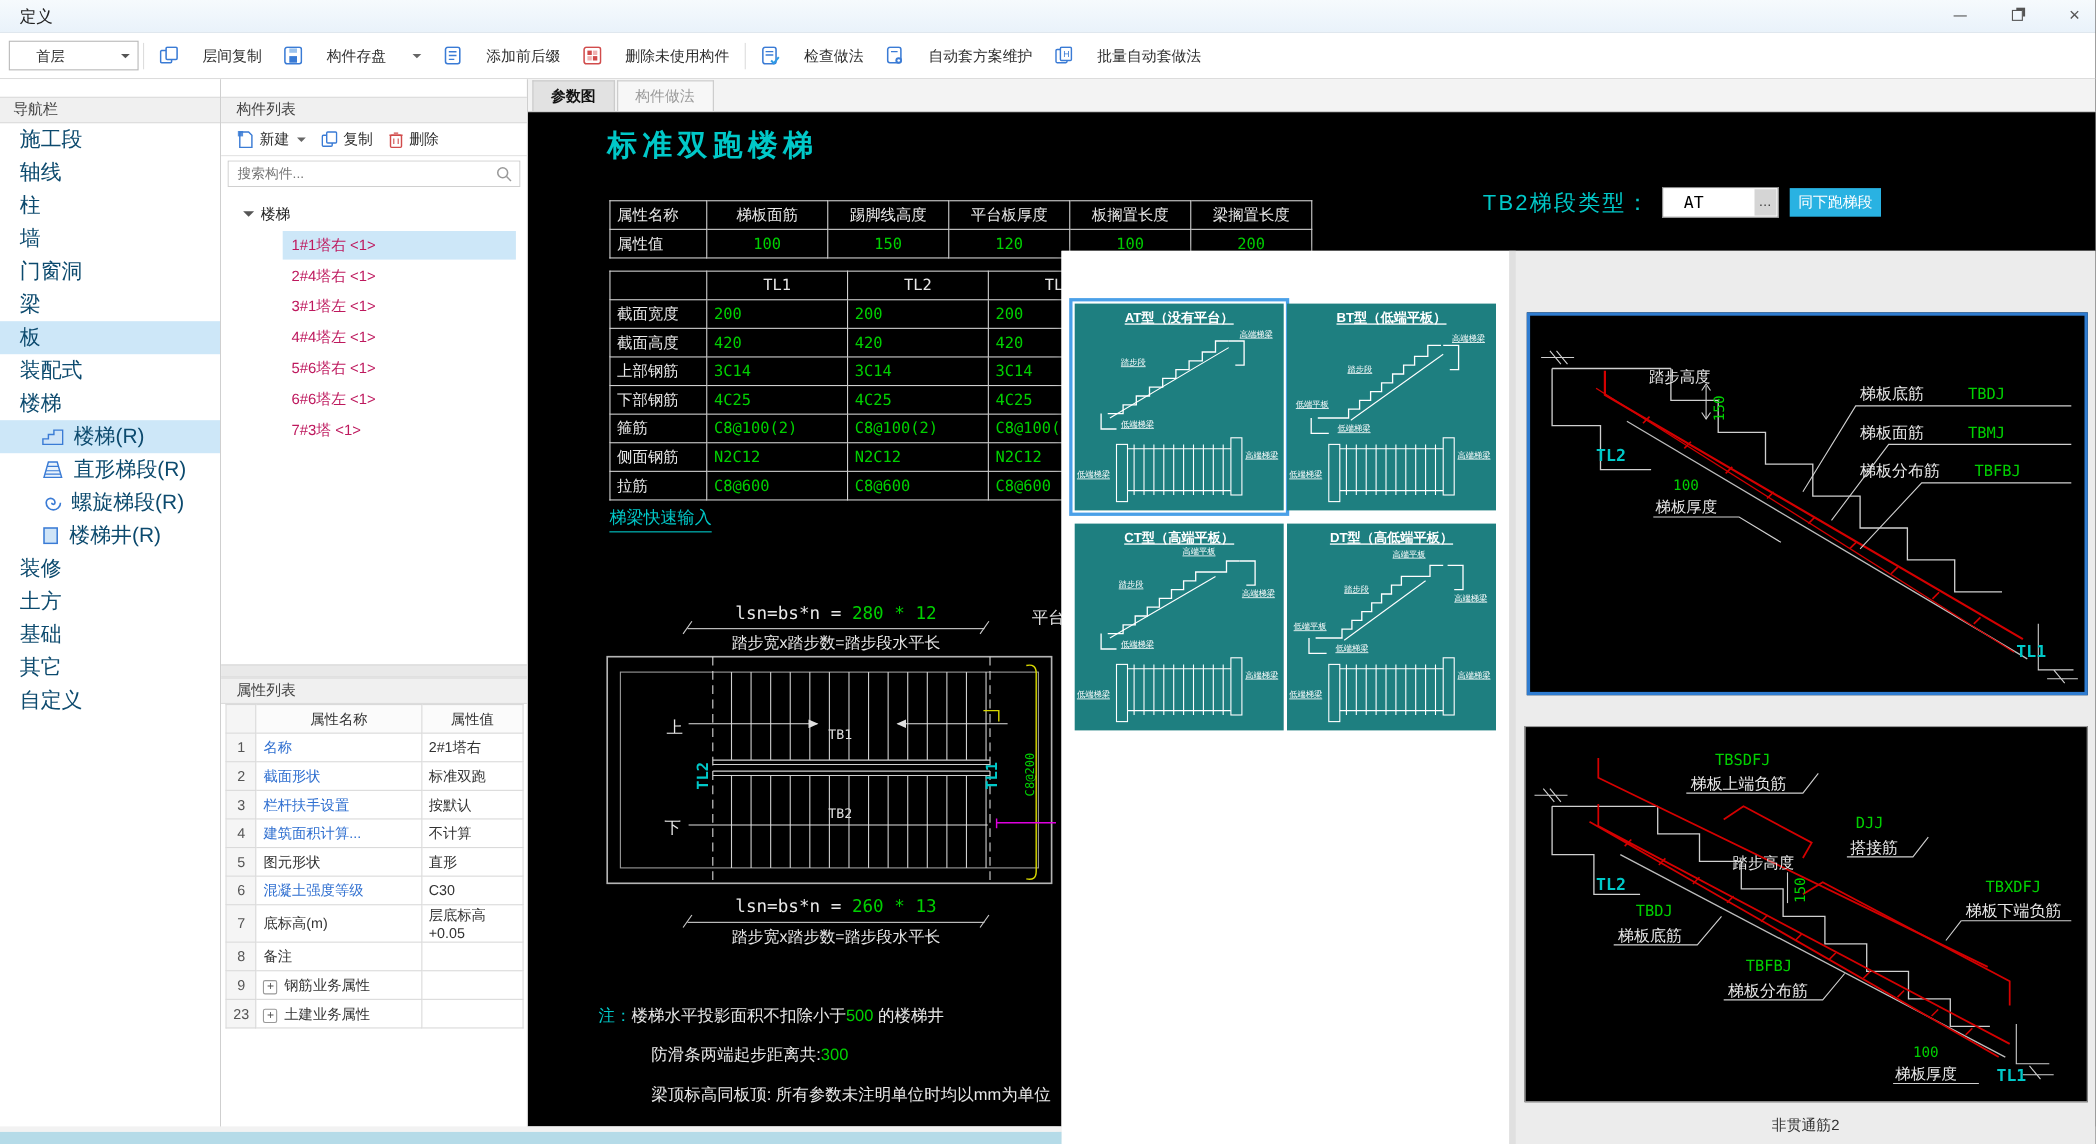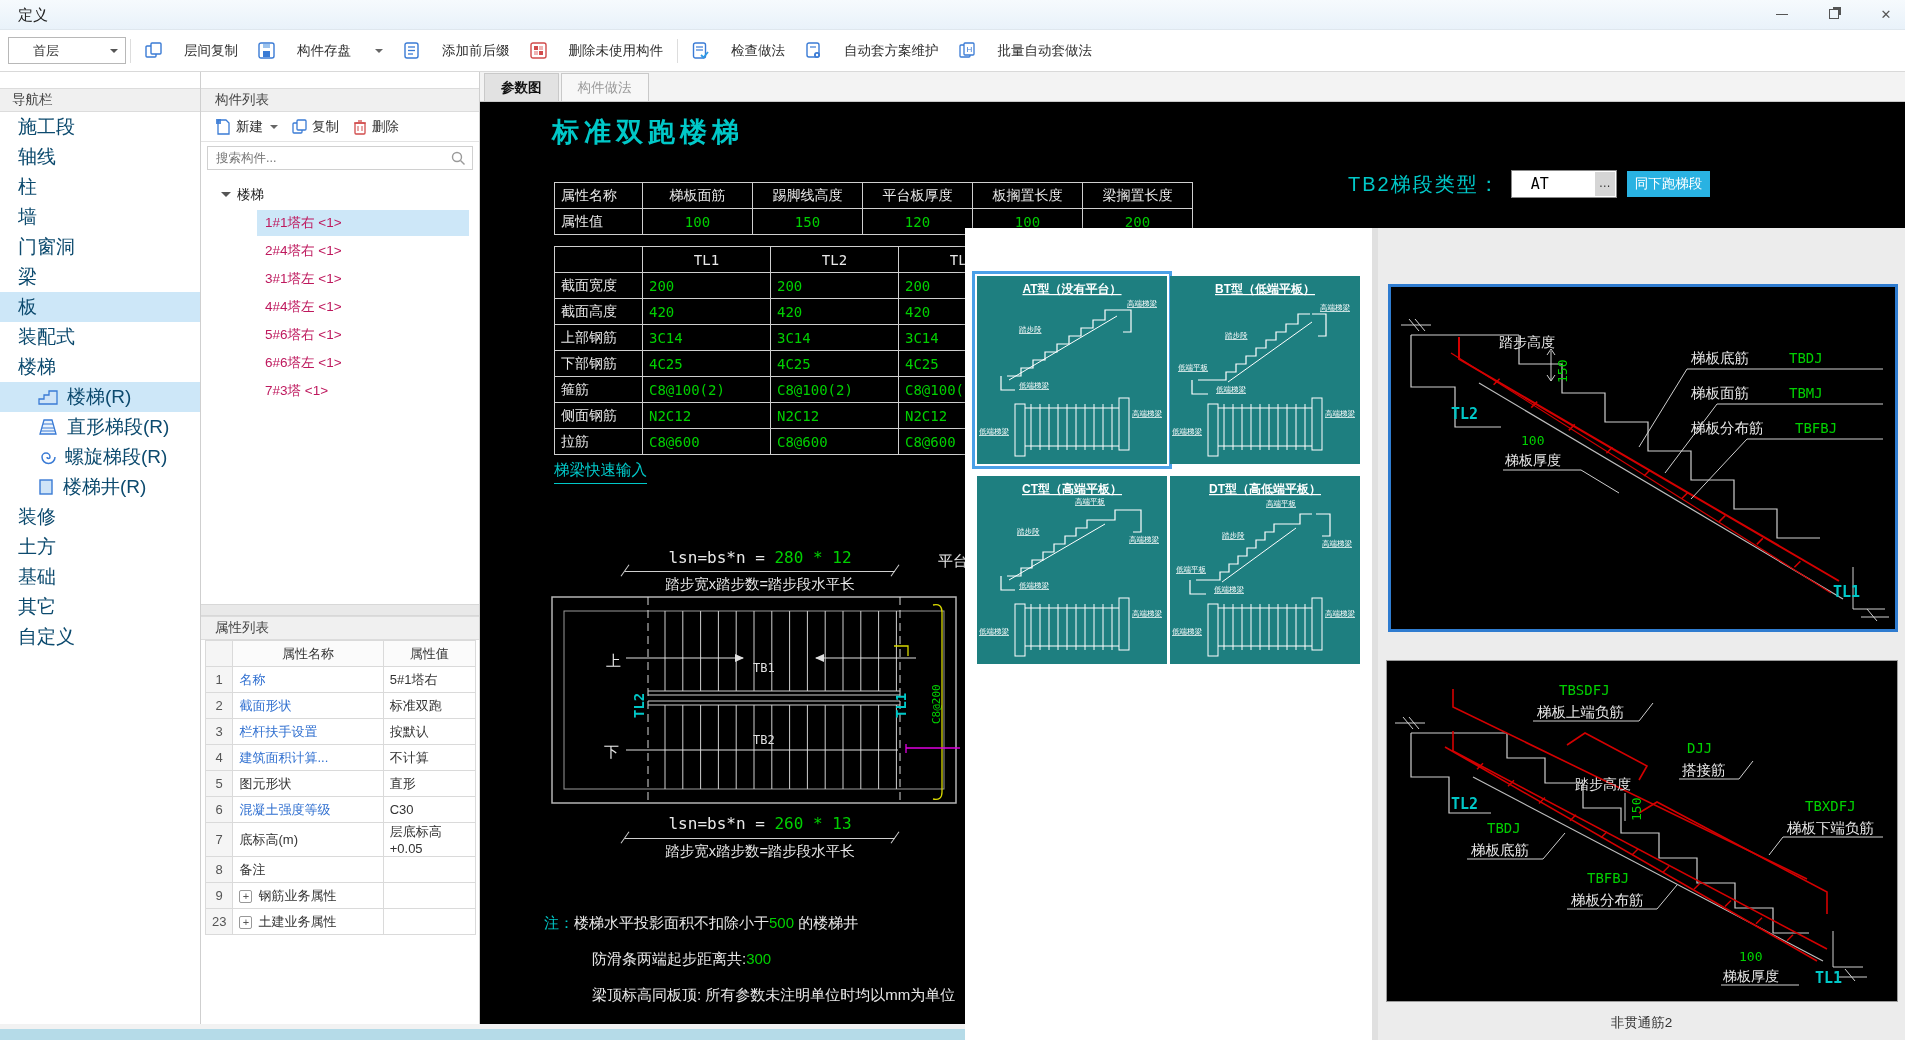--- a/index.html
+++ b/index.html
@@ -330,21 +330,21 @@
     <table id="props-table">
         <tbody>
           <tr>
             <th class="no"></th>
             <th class="nm">属性名称</th>
             <th class="vl">属性值</th>
           </tr>
           <tr>
             <td class="no">1</td>
             <td class="nm blue">名称</td>
-            <td class="vl">5#1塔右</td>
+            <td class="vl">2#1塔右</td>
           </tr>
           <tr>
             <td class="no">2</td>
             <td class="nm blue">截面形状</td>
             <td class="vl">标准双跑</td>
           </tr>
           <tr>
             <td class="no">3</td>
             <td class="nm blue">栏杆扶手设置</td>
             <td class="vl">按默认</td>

